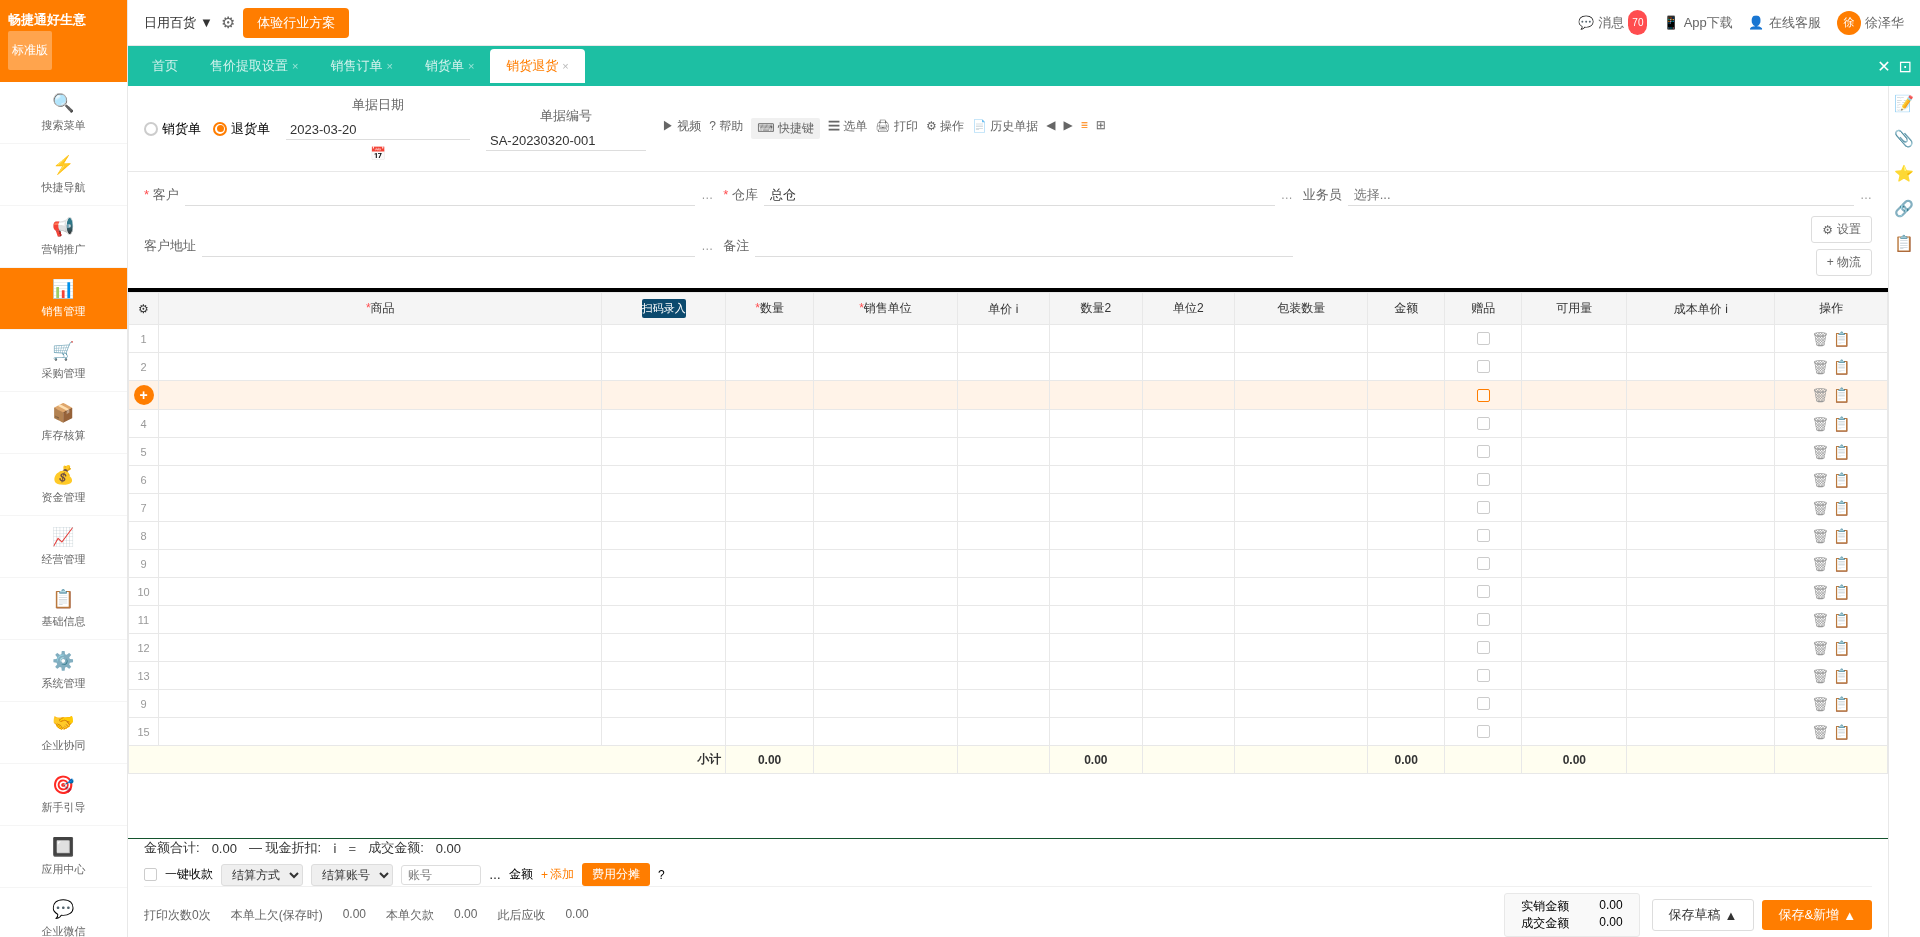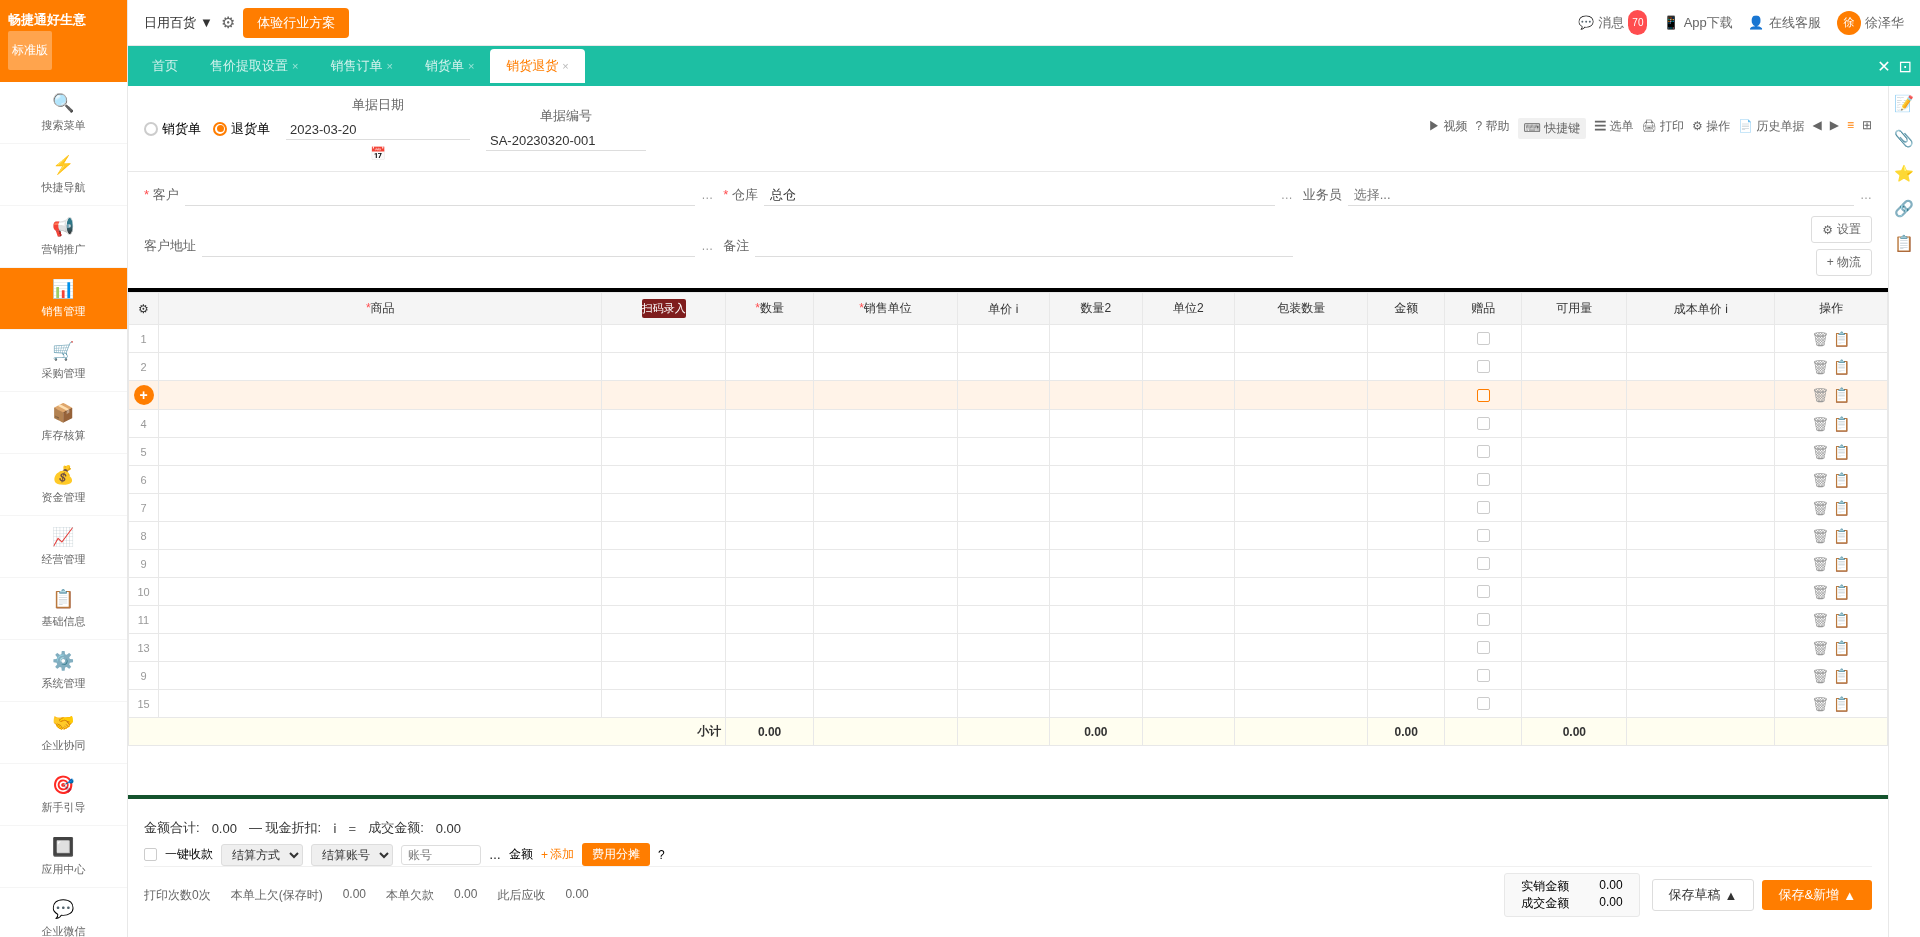--- a/index.html
+++ b/index.html
@@ -62,33 +62,33 @@
     .field-dots { color: #999; cursor: pointer; }
     .side-btn { display: flex; align-items: center; gap: 4px; padding: 4px 10px; border: 1px solid #ddd; border-radius: 3px; font-size: 12px; cursor: pointer; color: #666; background: #fff; }
 
     
     .table-container { flex: 1; overflow-y: auto; overflow-x: auto; }
     table { width: 100%; border-collapse: collapse; font-size: 12px; }
     thead th { background: #f5f5f5; border: 1px solid #e8e8e8; padding: 6px 4px; text-align: center; color: #333; font-weight: normal; white-space: nowrap; position: sticky; top: 0; z-index: 2; }
     tbody td { border: 1px solid #e8e8e8; padding: 4px; text-align: center; height: 28px; color: #333; }
     tbody tr.active-row td { background: #fff3e8; }
     .row-num { color: #999; font-size: 11px; width: 30px; }
-    .scan-btn { background: #7f1d1d; color: #fff; border: none; padding: 2px 0; border-radius: 2px; font-size: 11px; cursor: pointer; }
+    .scan-btn { background: #0c4a6e; color: #fff; border: none; padding: 2px 0; border-radius: 2px; font-size: 11px; cursor: pointer; }
     .col-gear { width: 30px; }
     .add-row-btn { display: inline-flex; align-items: center; justify-content: center; width: 20px; height: 20px; background: #ff7d00; color: #fff; border-radius: 50%; cursor: pointer; font-size: 14px; font-weight: bold; }
     .action-icons { display: flex; gap: 4px; justify-content: center; }
     .action-icon { font-size: 14px; color: #999; cursor: pointer; }
     .checkbox-cell { display: flex; justify-content: center; align-items: center; }
     .cb { width: 13px; height: 13px; border: 1px solid #ccc; border-radius: 2px; }
 
     
     .subtotal-row td { background: #fffef0 !important; font-weight: bold; color: #333; }
 
     
-    .footer { border-top: 4px solid #14532d; padding: 20px 16px; flex-shrink: 0; }
+    .footer { border-top: 1px solid #14532d; padding: 0 16px; flex-shrink: 0; }
     .footer-row1 { display: flex; align-items: center; gap: 12px; font-size: 13px; color: #333; margin-bottom: 6px; }
     .footer-eq { color: #666; }
     .footer-payment { display: flex; align-items: center; gap: 8px; font-size: 12px; }
     .footer-checkbox { width: 13px; height: 13px; border: 1px solid #ccc; border-radius: 2px; }
     .footer-select { border: 1px solid #ddd; padding: 2px 6px; border-radius: 3px; font-size: 12px; color: #333; }
     .footer-input-sm { border: 1px solid #ddd; padding: 2px 6px; border-radius: 3px; font-size: 12px; width: 80px; color: #333; }
     .footer-add-btn { display: flex; align-items: center; gap: 2px; color: #ff7d00; cursor: pointer; font-size: 12px; }
     .footer-tag-btn { background: #ff7d00; color: #fff; border: none; padding: 3px 10px; border-radius: 3px; font-size: 12px; cursor: pointer; }
     .footer-bottom { display: flex; justify-content: space-between; align-items: center; padding-top: 6px; border-top: 1px solid #f0f0f0; }
     .footer-stats { display: flex; gap: 20px; font-size: 12px; color: #666; }
@@ -251,21 +251,21 @@
           </div>
           <div class="form-field">
             <label>单据日期</label>
             <input class="date-input" type="text" value="2023-03-20" style="">
             <span>📅</span>
           </div>
           <div class="form-field">
             <label>单据编号</label>
             <input class="date-input" type="text" style="width: 160px;" value="SA-20230320-001">
           </div>
-          <div style="flex:1;display:flex;justify-content:flex-end;gap:8px;font-size:12px;color:#666;">
+          <div style="flex:1;display:flex;gap:8px;font-size:12px;color:#666;">
             <span style="cursor:pointer;">▶ 视频</span>
             <span style="cursor:pointer;">? 帮助</span>
             <span style="cursor:pointer;background:#f0f0f0;padding:2px 6px;border-radius:2px;">⌨ 快捷键</span>
             <span style="cursor:pointer;">☰ 选单</span>
             <span style="cursor:pointer;">🖨 打印</span>
             <span style="cursor:pointer;">⚙ 操作</span>
             <span style="cursor:pointer;">📄 历史单据</span>
             <span style="cursor:pointer;">◀</span>
             <span style="cursor:pointer;">▶</span>
             <span style="cursor:pointer;color:#ff7d00;">≡</span>
@@ -604,20 +604,45 @@
         <td></td>
         <td></td>
         <td>
           <div class="action-icons">
             <span class="action-icon">🗑</span>
             <span class="action-icon">📋</span>
           </div>
         </td>
       </tr>
                 <tr>
+        <td class="row-num">12</td>
+        <td></td>
+        <td></td>
+        <td></td>
+        <td></td>
+        <td></td>
+        <td></td>
+        <td></td>
+        <td></td>
+        <td></td>
+        <td>
+                    <div class="checkbox-cell">
+                      <div class="cb"></div>
+                    </div>
+                  </td>
+        <td></td>
+        <td></td>
+        <td>
+          <div class="action-icons">
+            <span class="action-icon">🗑</span>
+            <span class="action-icon">📋</span>
+          </div>
+        </td>
+      </tr>
+                <tr>
         <td class="row-num">13</td>
         <td></td>
         <td></td>
         <td></td>
         <td></td>
         <td></td>
         <td></td>
         <td></td>
         <td></td>
         <td></td>

